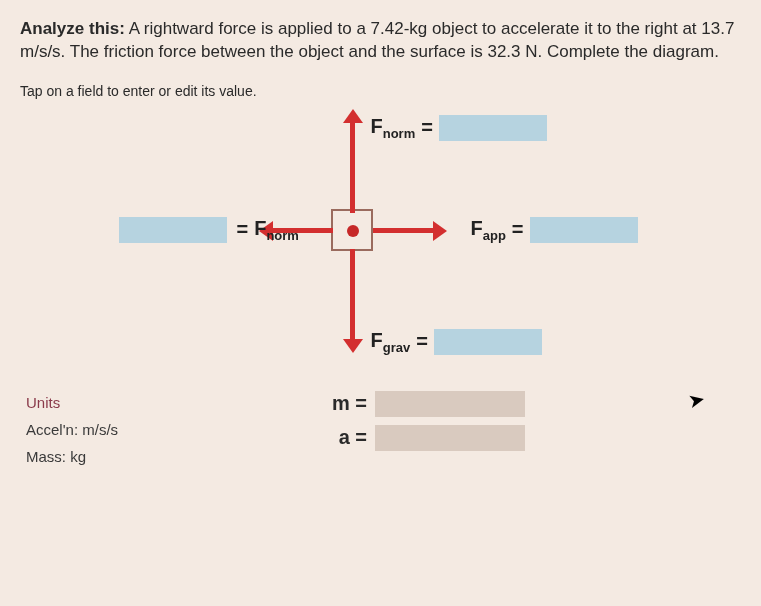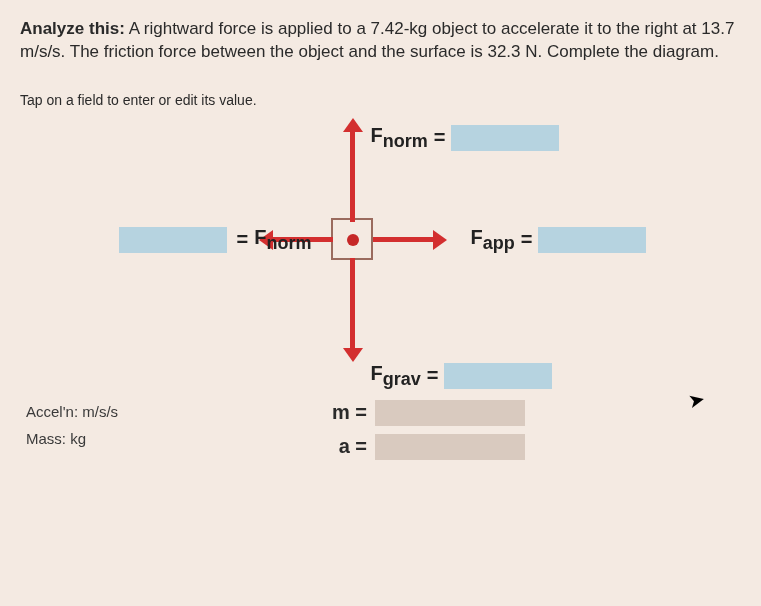--- a/index.html
+++ b/index.html
@@ -5,21 +5,21 @@
     * { box-sizing: border-box; margin: 0; padding: 0; }
     body {
       font-family: Arial, Helvetica, sans-serif;
       background: #f4eae2;
       width: 761px;
       height: 606px;
       padding: 18px 20px;
       color: #2a2a2a;
       position: relative;
     }
-    .prompt { font-size: 17px; line-height: 1.35; margin-bottom: 28px; }
+    .prompt { font-size: 17px; line-height: 1.35; margin-bottom: 19px; }
     .prompt b { font-weight: 700; }
     .tap-hint { text-align: left; font-size: 14px; margin-bottom: 10px; }
     .diagram-area {
       position: relative;
       width: 640px;
       height: 260px;
       margin: 0 auto 20px auto;
     }
     .fbd {
       position: absolute;
@@ -51,33 +51,33 @@
     .ah-right { left: 372px; top: 112px; border-top: 10px solid transparent; border-bottom: 10px solid transparent; border-left: 14px solid #d32f2f; }
     .lbl {
       position: absolute;
       font-weight: 700;
       font-size: 20px;
       color: #222;
       display: flex;
       align-items: center;
       gap: 6px;
     }
-    .lbl sub { font-size: 18px; vertical-align: sub; font-weight: 700; }
+    .lbl sub { font-size: 13px; vertical-align: sub; font-weight: 700; }
     .input-box {
       display: inline-block;
       width: 108px;
       height: 26px;
       background: #b6d3e0;
       border: none;
     }
     .lbl-norm { left: 310px; top: 6px; }
     .lbl-frict { left: 58px; top: 108px; }
     .lbl-frict .input-box { margin-right: 4px; }
     .lbl-app { left: 410px; top: 108px; }
-    .lbl-grav { left: 310px; top: 244px; }
+    .lbl-grav { left: 310px; top: 220px; }
     .bottom-row {
       display: flex;
       align-items: flex-start;
       justify-content: space-between;
       margin-top: 4px;
       padding: 0 6px;
     }
     .units {
       font-size: 15px;
       line-height: 1.8;
@@ -153,20 +153,21 @@
 
   <div class="lbl lbl-grav">
     <span><span>F</span><sub>grav</sub></span>
     <span>=</span>
     <span class="input-box"></span>
   </div>
 </div>
 
 <div class="bottom-row">
   <div class="units">
+    <div class="units-title">Units</div>
     <div>Accel'n: m/s/s</div>
     <div>Mass: kg</div>
   </div>
 
   <div class="calc">
     <div class="calc-row">
       <span>m =</span>
       <span class="input-box"></span>
     </div>
     <div class="calc-row">

